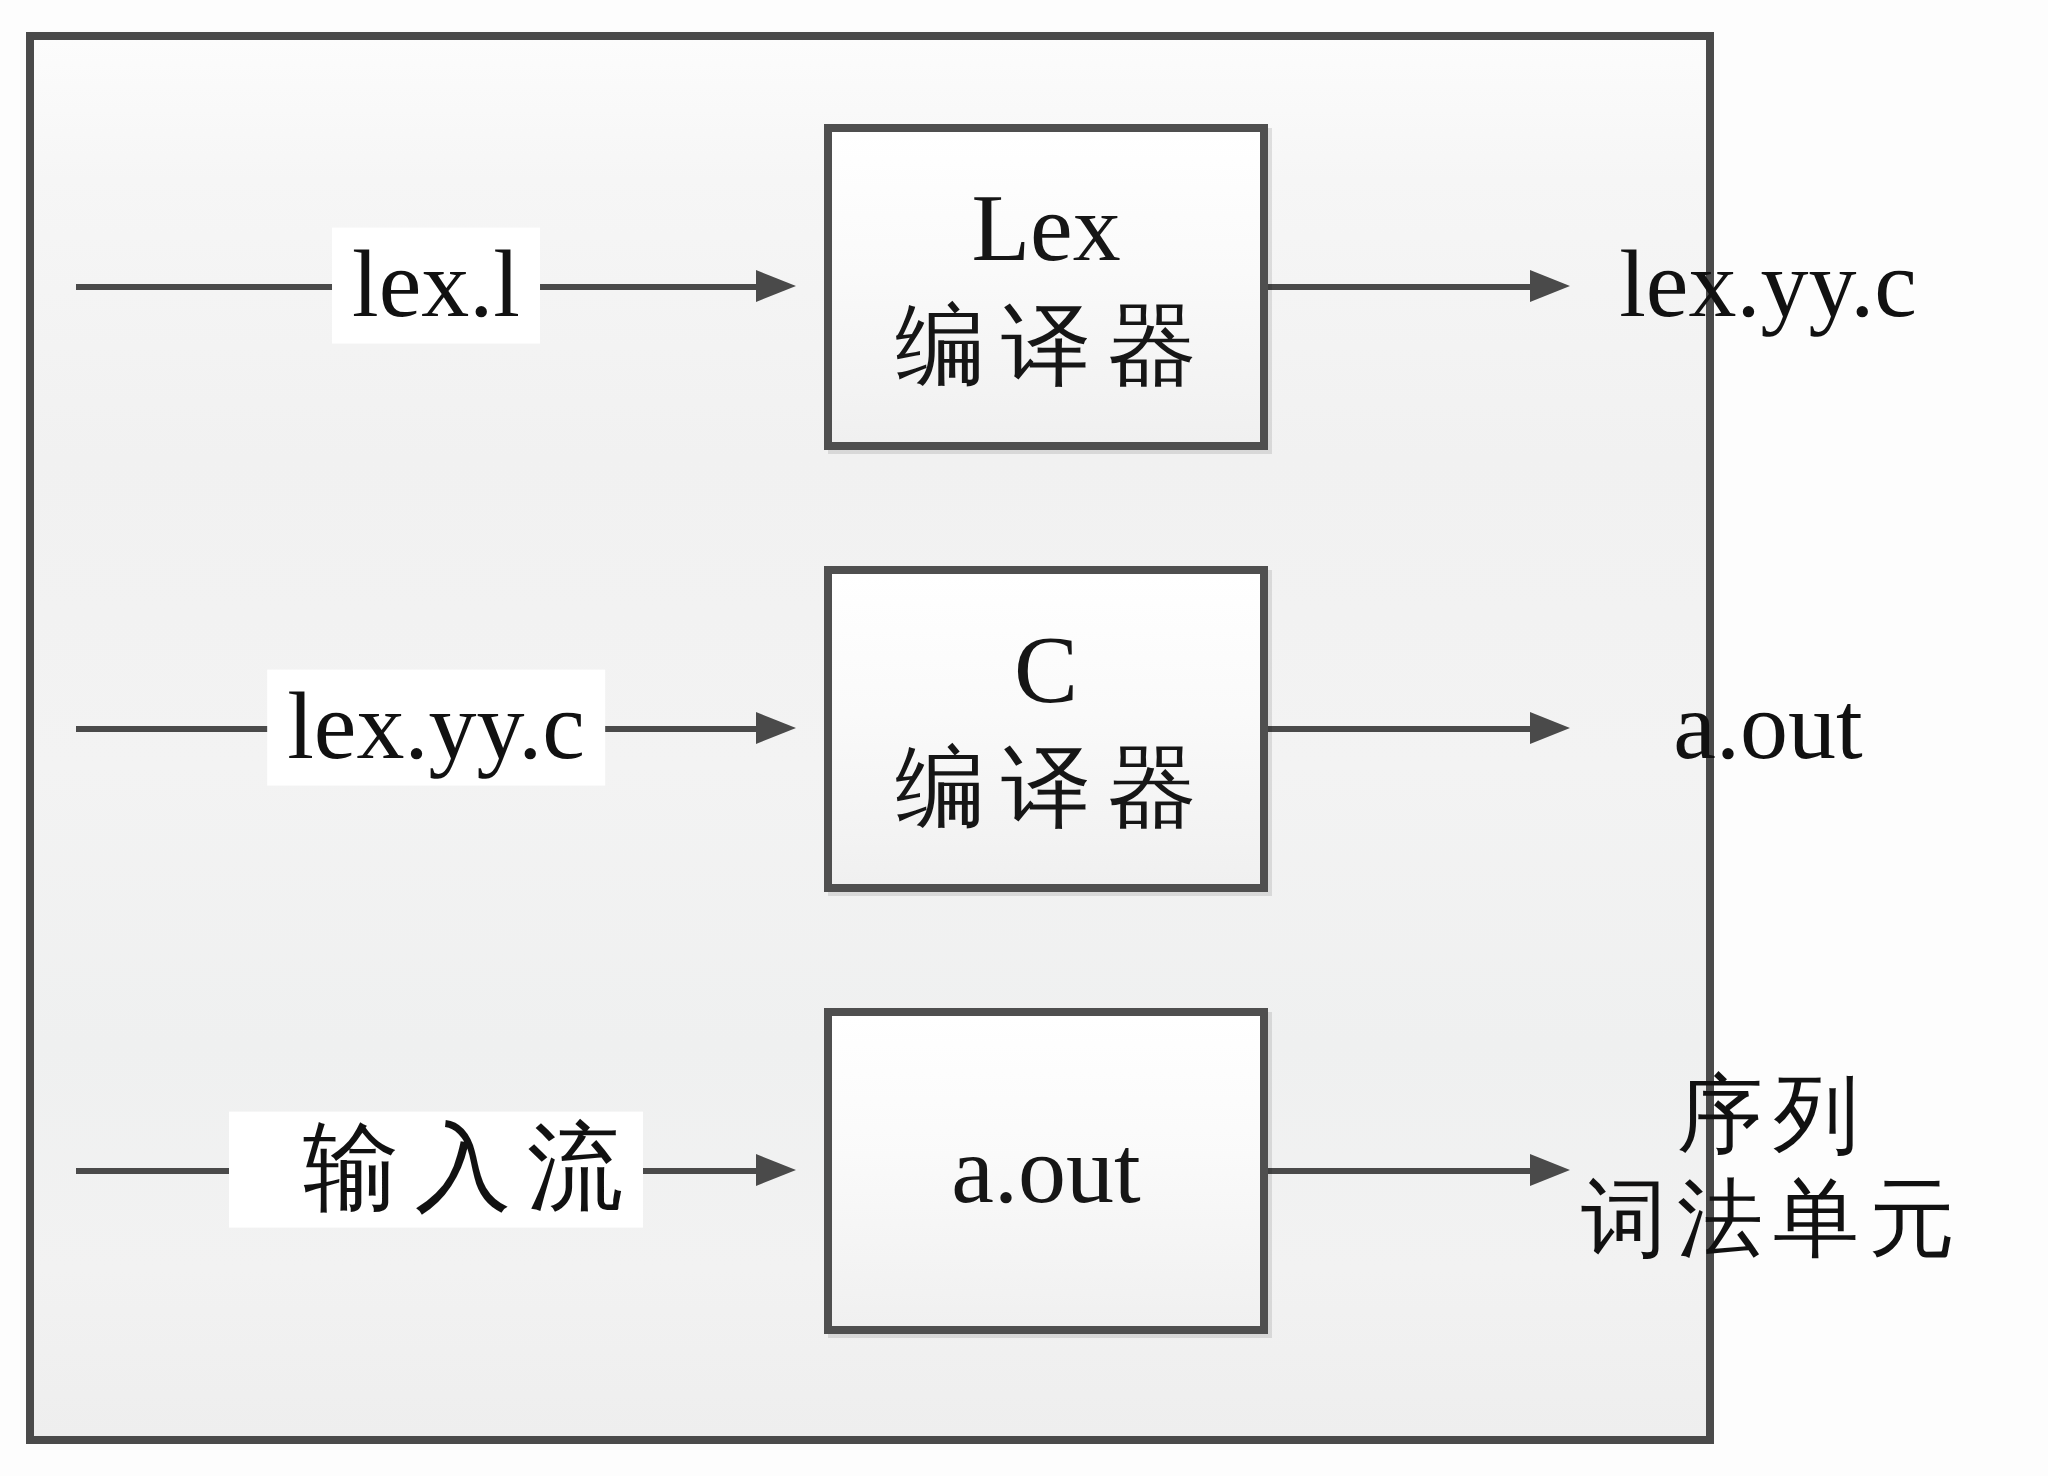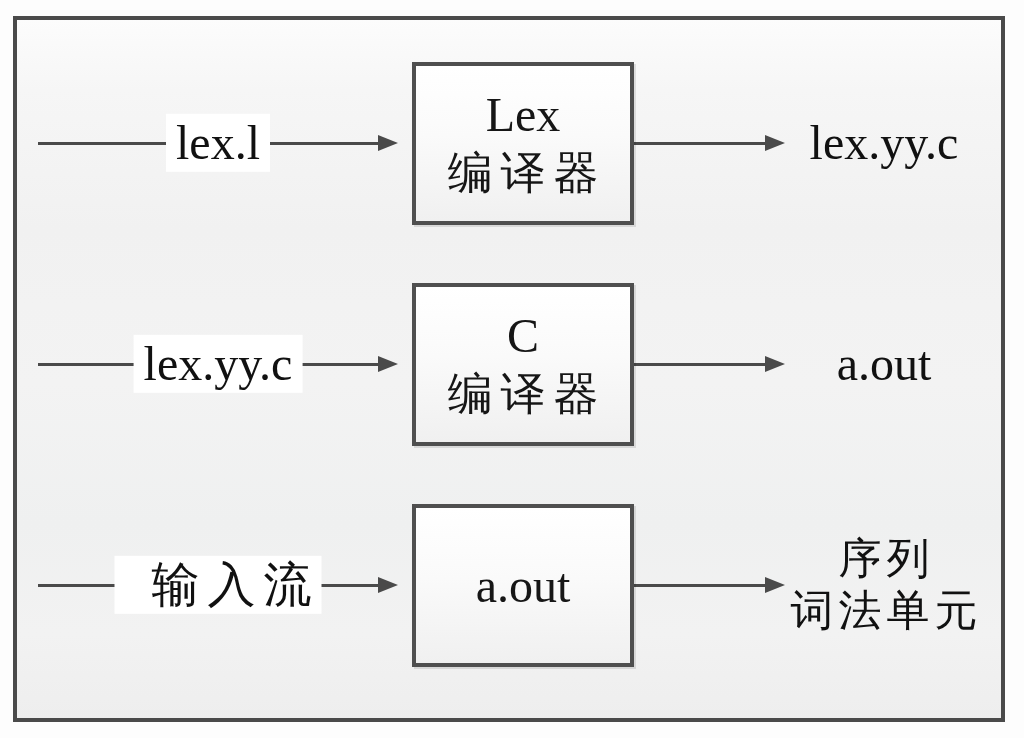--- a/index.html
+++ b/index.html
@@ -12,21 +12,21 @@
     position: relative;
     width: 1024px;
     height: 738px;
     background: #fdfdfd;
     overflow: hidden;
   }
   .canvas {
     position: absolute;
     left: 13px;
     top: 16px;
-    width: 992px;
+    width: 844px;
     height: 706px;
     box-sizing: border-box;
     border: 4px solid #4a4a4a;
     background: linear-gradient(180deg,
       #fcfcfc 0%, #f6f6f6 10%, #f1f1f1 30%,
       #f3f3f3 52%, #eff0f0 72%, #f2f2f2 88%, #eeeeee 100%);
   }
   
   .hline {
     position: absolute;

